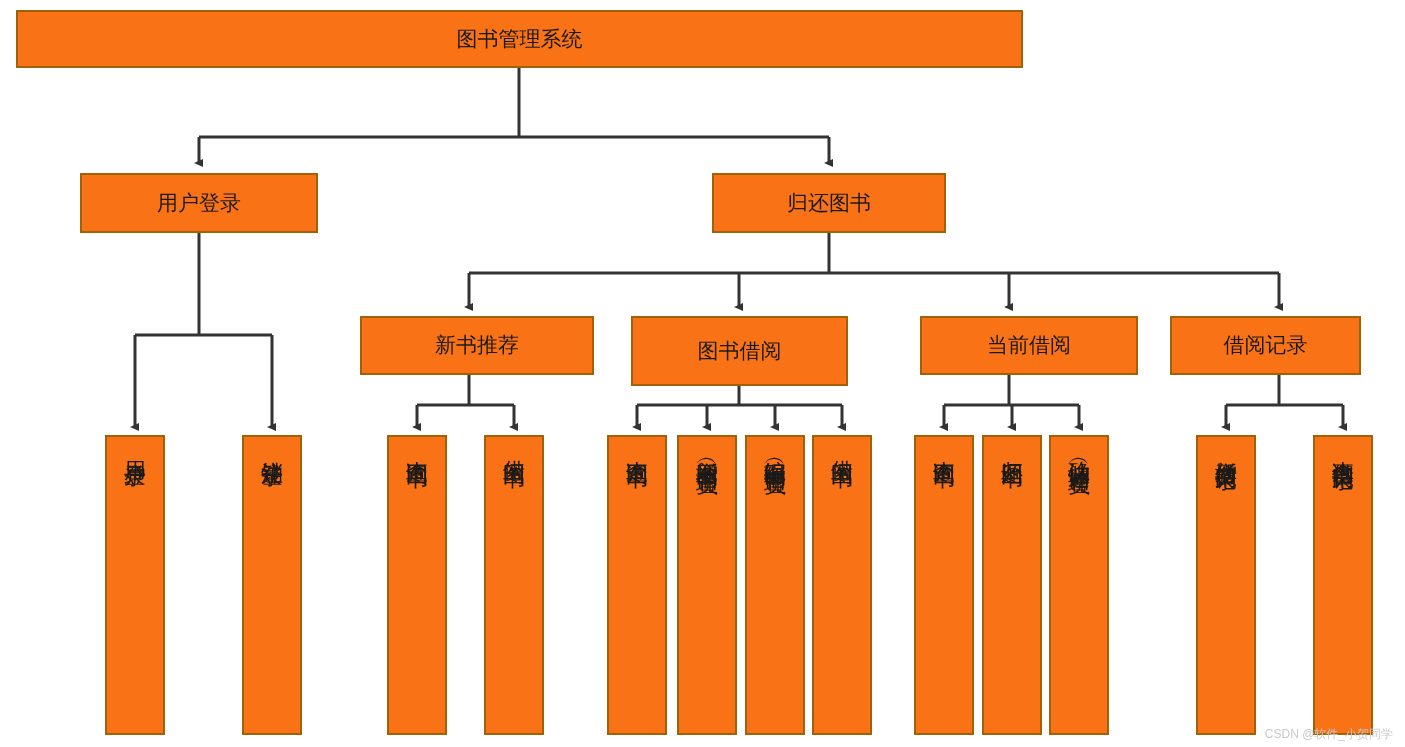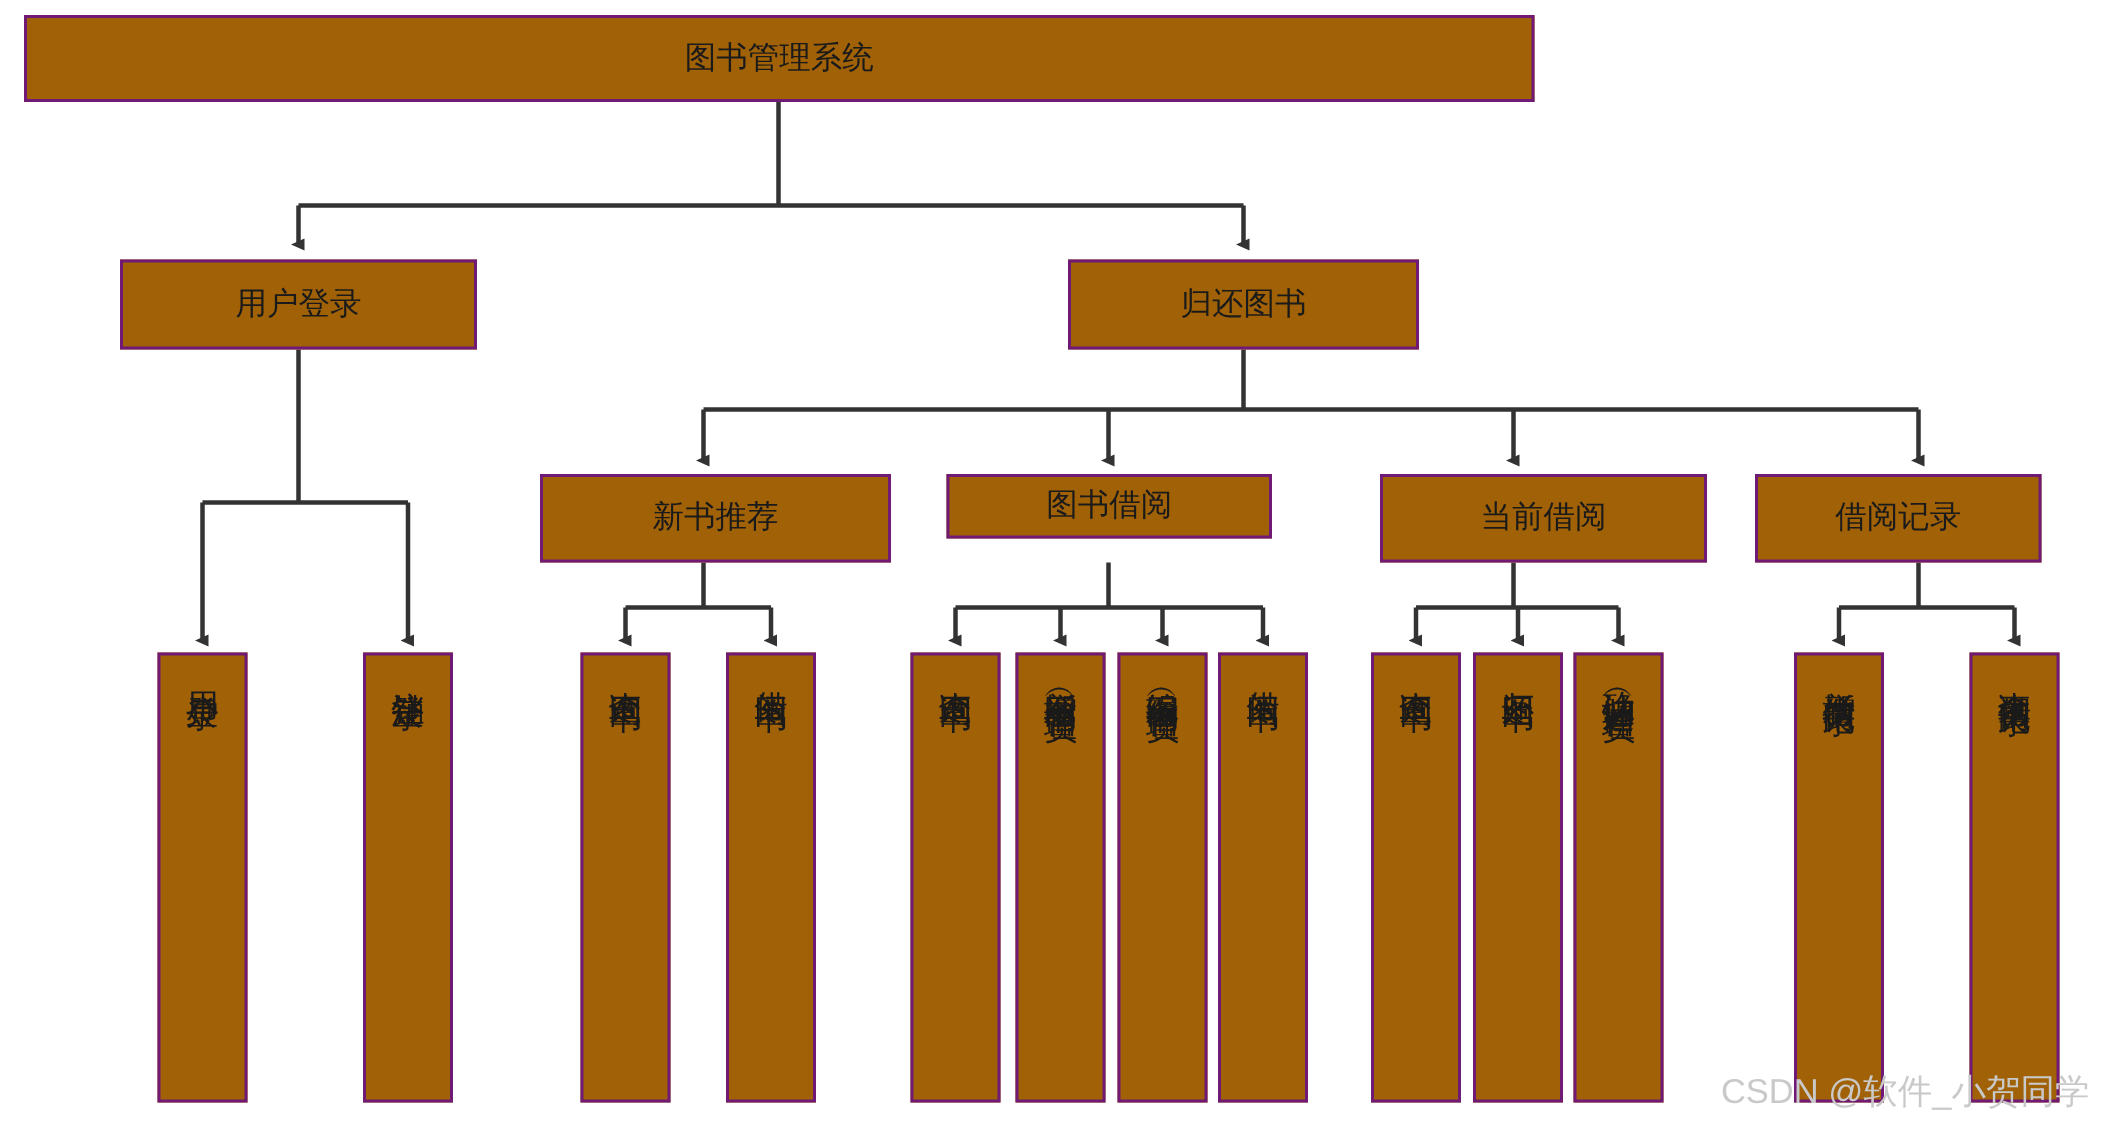--- a/index.html
+++ b/index.html
@@ -18,22 +18,22 @@
   svg.edges {
     position: absolute;
     left: 0;
     top: 0;
     width: 1405px;
     height: 747px;
   }
   .node {
     position: absolute;
     box-sizing: border-box;
-    border: 2px solid #701a75;
-    background: #a16207;
+    border: 2px solid #a16207;
+    background: #f97316;
     display: flex;
     align-items: center;
     justify-content: center;
     z-index: 2;
   }
   .node .label {
     color: #1a1a1a;
     text-align: center;
     line-height: 1.15;
     white-space: nowrap;
@@ -50,21 +50,21 @@
     text-orientation: upright;
     font-size: 22px;
     letter-spacing: 2px;
     line-height: 1;
   }
   #watermark {
     position: absolute;
     right: 12px;
     bottom: 4px;
     color: #c9c9c9;
-    font-size: 23px;
+    font-size: 12px;
     z-index: 3;
     white-space: nowrap;
   }
 </style>
 </head>
 <body>
 
 <div id="canvas">
 
   <svg class="edges" viewBox="0 0 1405 747">
@@ -124,21 +124,21 @@
   <div class="node horizontal" style="left:80px; top:173px; width:238px; height:60px;">
     <span class="label">用户登录</span>
   </div>
   <div class="node horizontal" style="left:712px; top:173px; width:234px; height:60px;">
     <span class="label">归还图书</span>
   </div>
 
   <div class="node horizontal" style="left:360px; top:316px; width:234px; height:59px;">
     <span class="label">新书推荐</span>
   </div>
-  <div class="node horizontal" style="left:631px; top:316px; width:217px; height:43px;">
+  <div class="node horizontal" style="left:631px; top:316px; width:217px; height:70px;">
     <span class="label">图书借阅</span>
   </div>
   <div class="node horizontal" style="left:900px; top:316px; width:218px; height:59px;margin-left:20px;">
     <span class="label">当前借阅</span>
   </div>
   <div class="node horizontal" style="left:1170px; top:316px; width:191px; height:59px;">
     <span class="label">借阅记录</span>
   </div>
 
   <div class="node vertical" style="left:105px; top:435px; width:60px; height:300px;">

